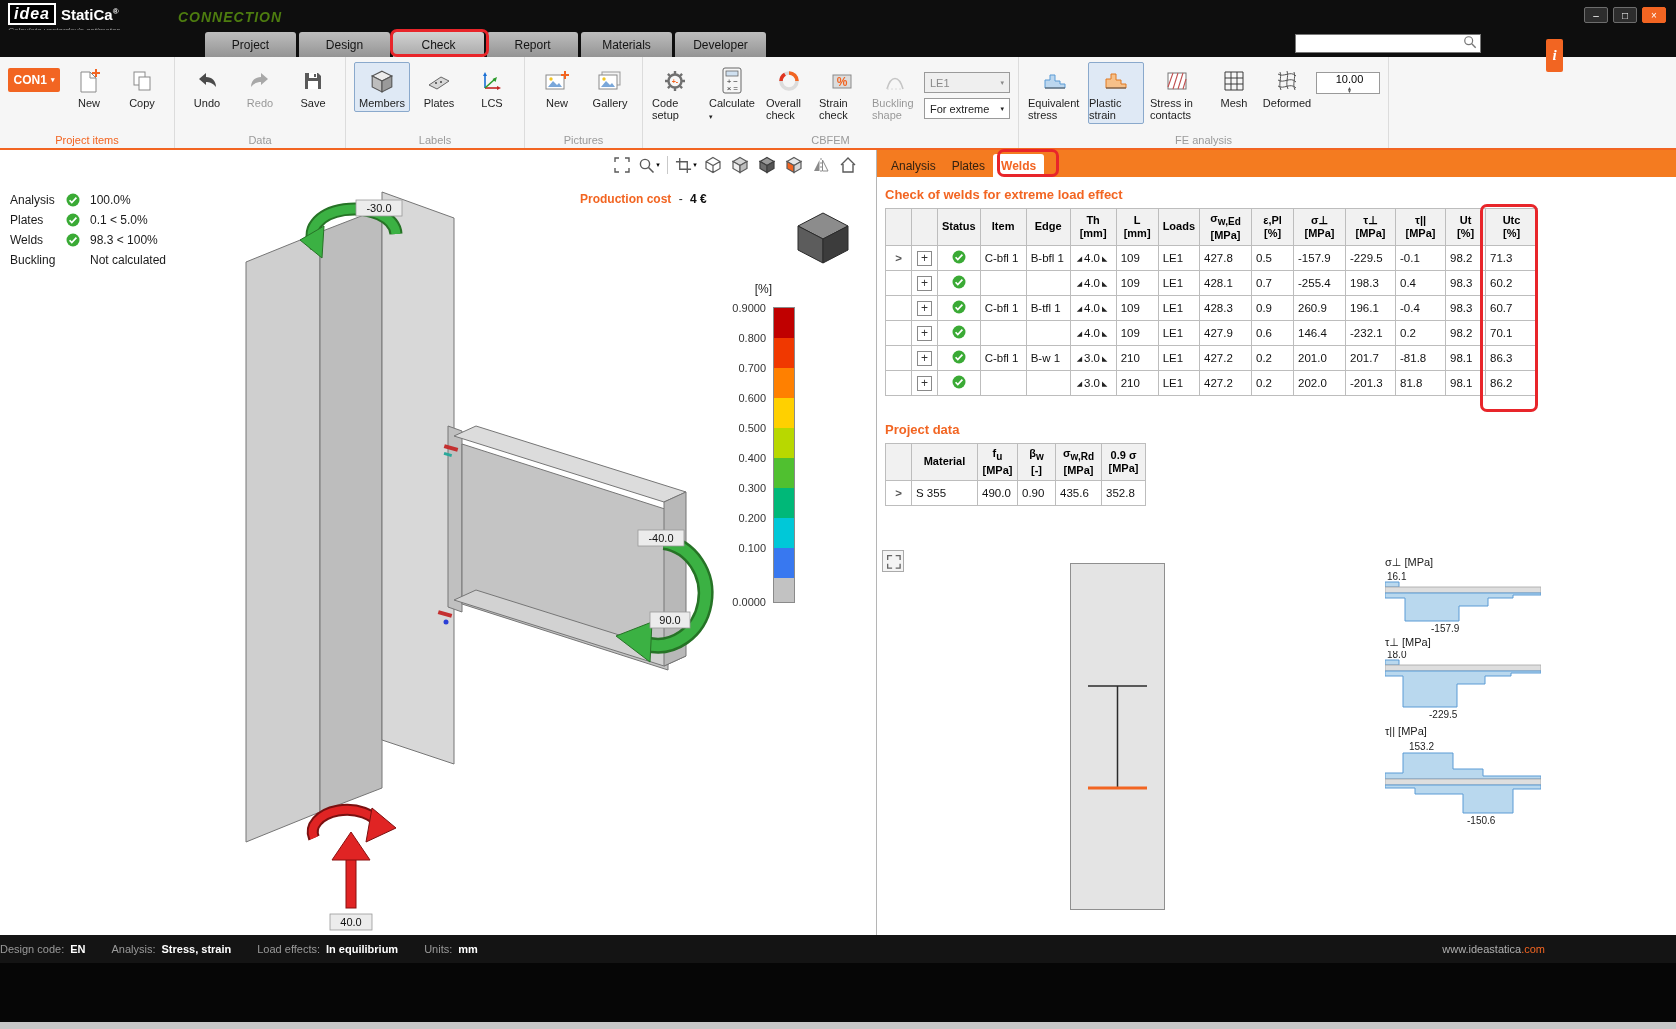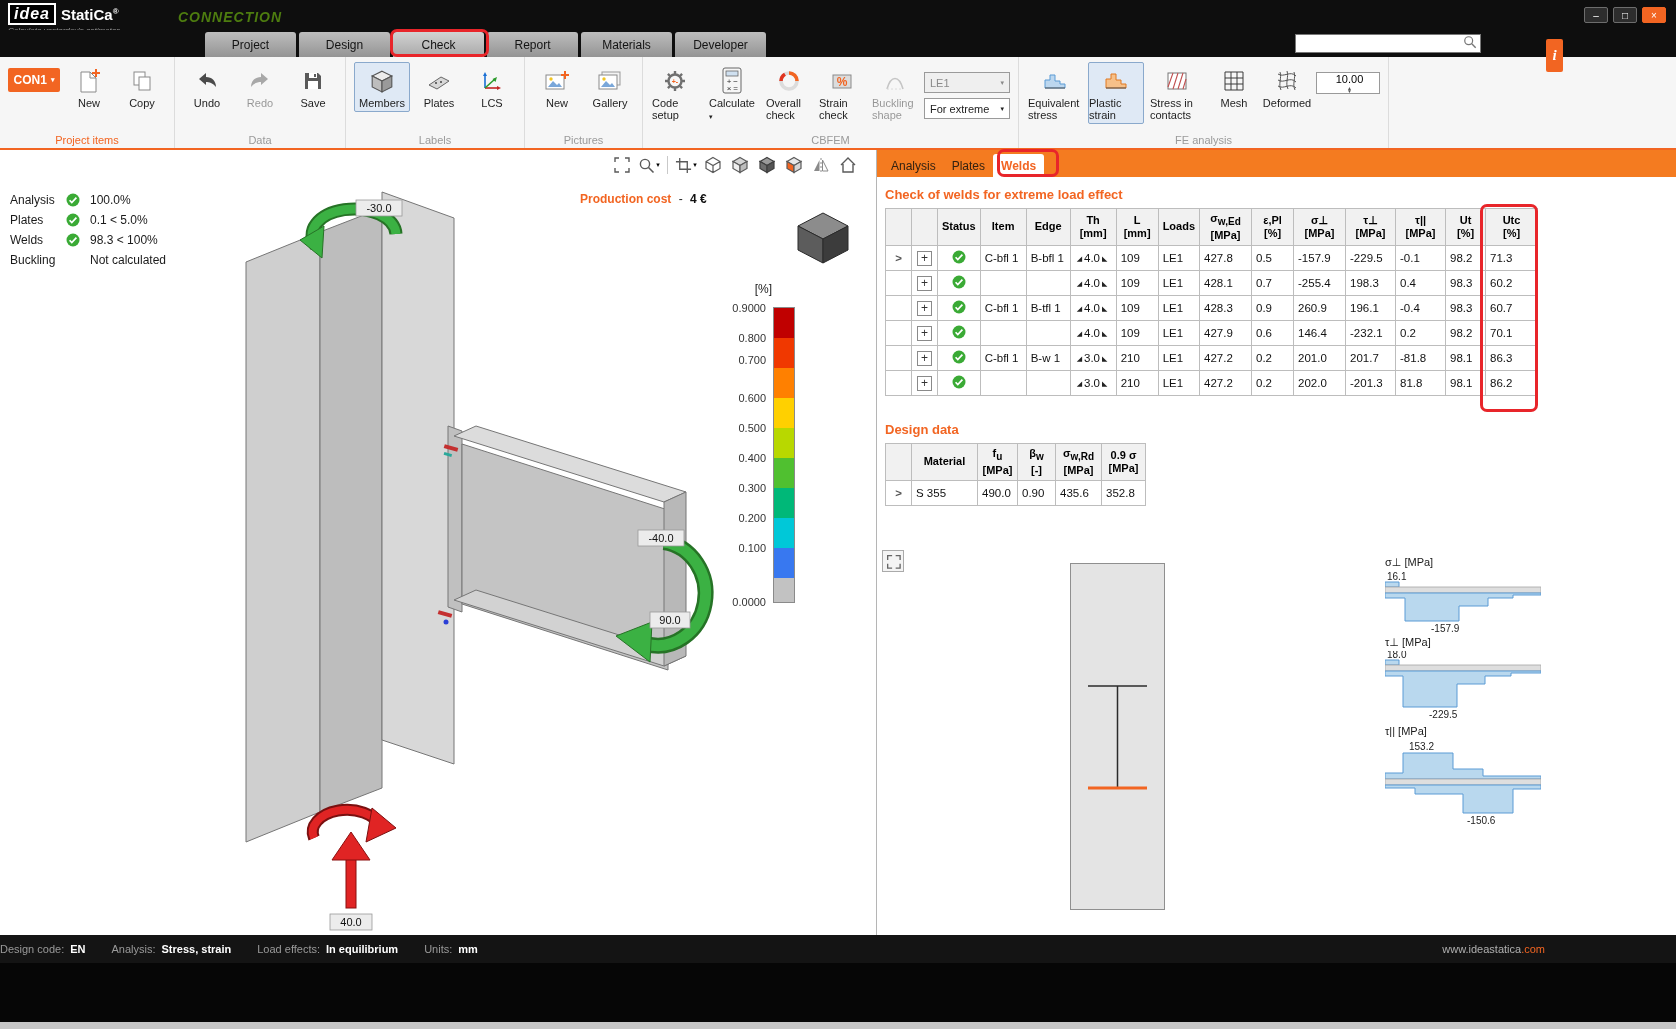--- a/index.html
+++ b/index.html
@@ -543,21 +543,21 @@
       <span class="pclabel">Production cost</span>
       <span class="pcsep">-</span>
       <span class="pcval">4 €</span>
     </div>
 
     <div class="punit">[%]</div>
     <div class="cscale">
       <div class="slabels" id="scale-labels">
           <div class="slab" style="top: 0px;">0.9000</div>
           <div class="slab" style="top: 30px;">0.800</div>
-          <div class="slab" style="top: 52px; margin-left: 32px;">0.700</div>
+          <div class="slab" style="top: 60px; margin-left: 32px;">0.700</div>
           <div class="slab" style="top: 90px;">0.600</div>
           <div class="slab" style="top: 120px;">0.500</div>
           <div class="slab" style="top: 150px;">0.400</div>
           <div class="slab" style="top: 180px;">0.300</div>
           <div class="slab" style="top: 210px;">0.200</div>
           <div class="slab" style="top: 240px;">0.100</div>
           <div class="slab" style="top: 294px;">0.0000</div>
         </div>
       <div class="sbar" id="scale-bar">
           <div class="seg" style="background: rgb(192, 0, 0);"></div>
@@ -745,21 +745,21 @@
             <td>0.2</td>
             <td>202.0</td>
             <td>-201.3</td>
             <td>81.8</td>
             <td>98.1</td>
             <td>86.2</td>
           </tr>
         </tbody>
     </table>
 
-    <div class="pheading second">Design data</div>
+    <div class="pheading second">Project data</div>
 
     <table class="dtable">
       <colgroup>
         <col style="width:26px">
           <col style="width:66px">
           <col style="width:40px">
           <col style="width:38px">
           <col style="width:46px">
           <col style="width:44px">
       </colgroup>

